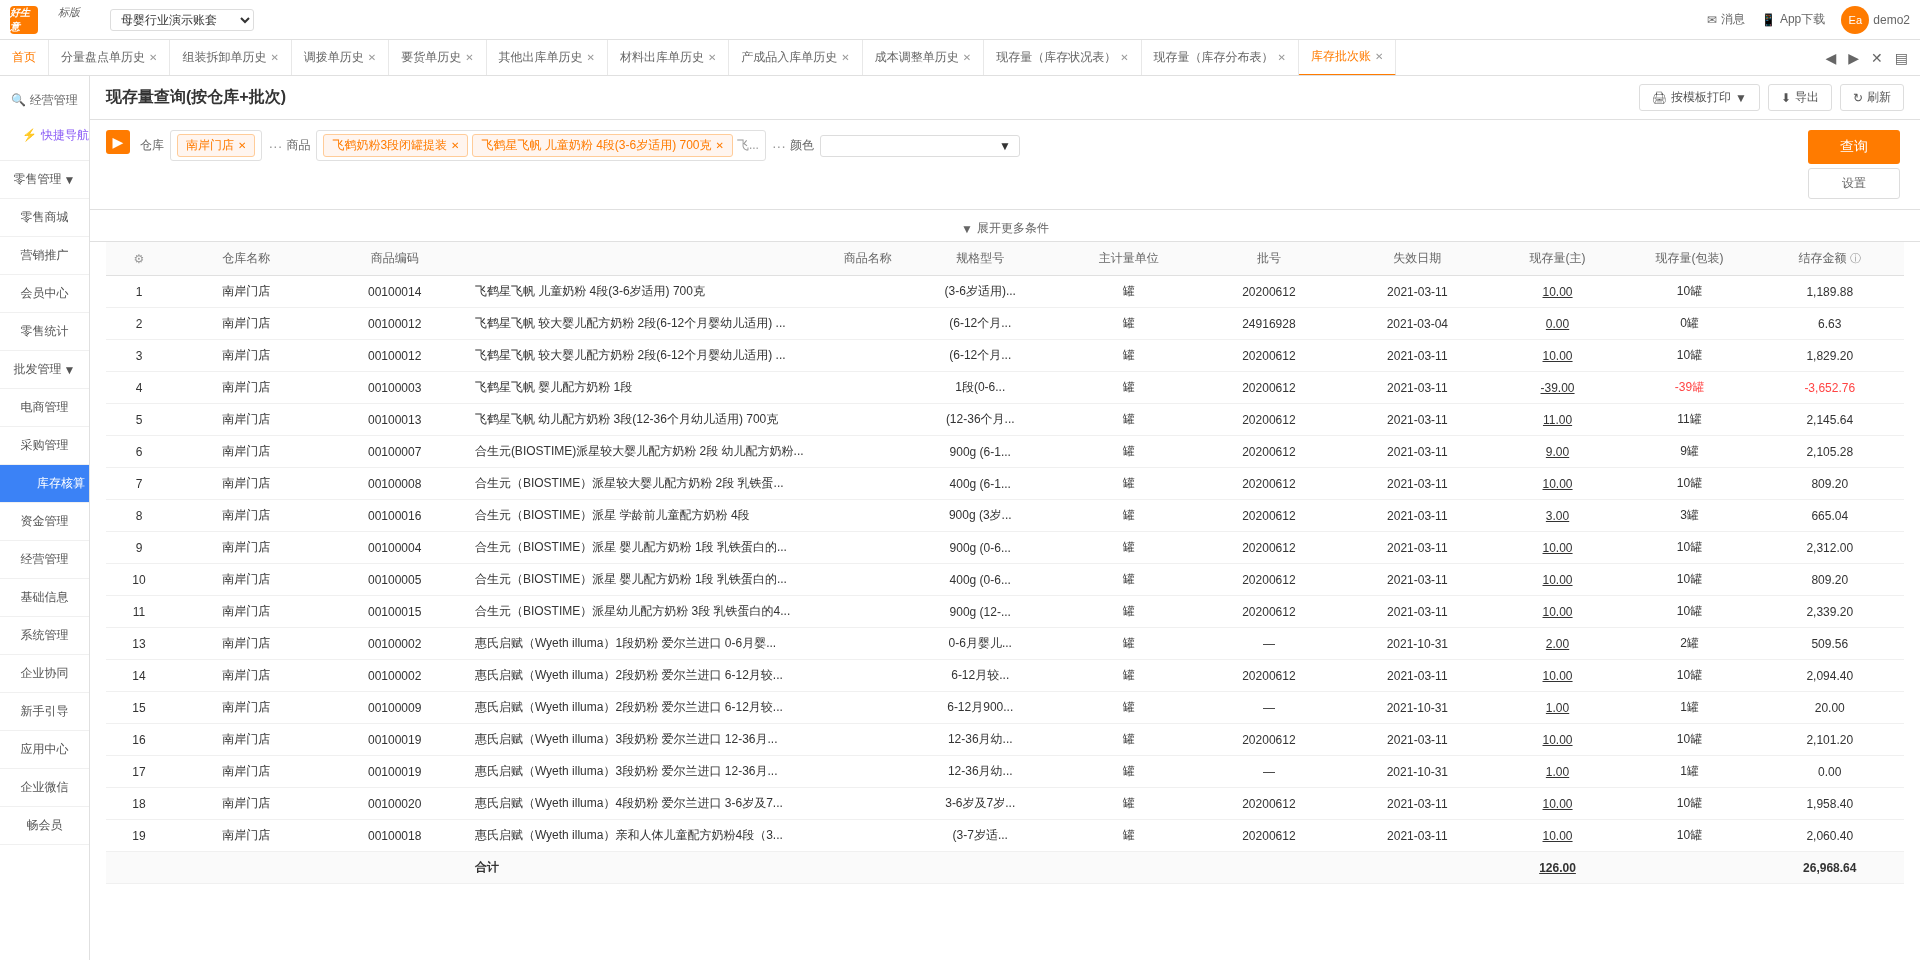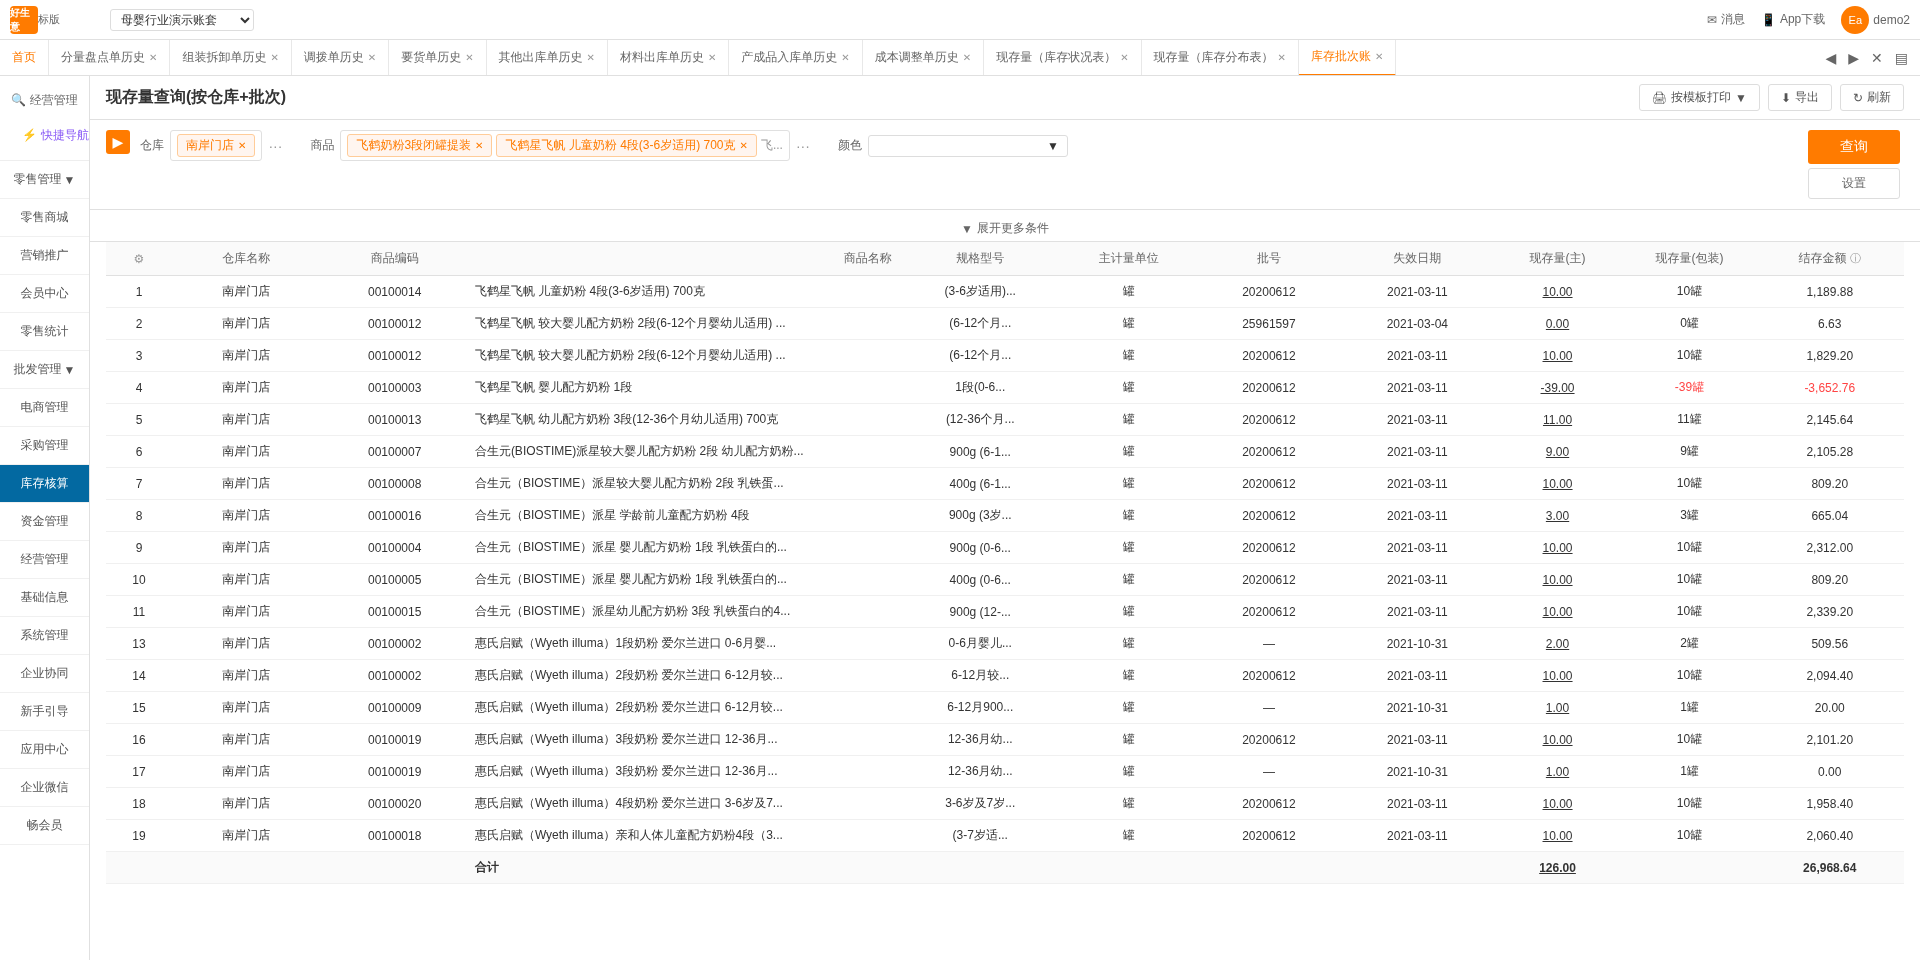--- a/index.html
+++ b/index.html
@@ -1,20 +1,20 @@
 <!DOCTYPE html>
 <html><head>
   <meta charset="utf-8">
   <style>
     * { box-sizing: border-box; margin: 0; padding: 0; }
     body { font-family: 'Microsoft YaHei', Arial, sans-serif; font-size: 12px; background: #f5f5f5; color: #333; }
 
     
     .top-bar { display: flex; align-items: center; background: #fff; height: 40px; border-bottom: 1px solid #e0e0e0; padding: 0 10px; gap: 10px; }
-    .logo-area { display: flex; align-items: center; gap: 0; width: 90px; }
+    .logo-area { display: flex; align-items: flex-start; gap: 20px; width: 90px; font-style: italic; }
     .logo-icon { width: 28px; height: 28px; background: #ff7b00; border-radius: 4px; display: flex; align-items: center; justify-content: center; color: #fff; font-size: 10px; font-weight: bold; }
     .logo-text { font-size: 11px; color: #666; line-height: 1.2; }
     .breadcrumb-select { border: 1px solid #ddd; border-radius: 3px; padding: 2px 20px 2px 6px; font-size: 12px; color: #333; background: #fff; cursor: pointer; }
     .top-right { display: flex; align-items: center; gap: 16px; margin-left: auto; }
     .top-right-item { display: flex; align-items: center; gap: 4px; font-size: 12px; color: #666; cursor: pointer; }
     .avatar { width: 28px; height: 28px; border-radius: 50%; background: #ff7b00; display: flex; align-items: center; justify-content: center; color: #fff; font-size: 11px; }
 
     
     .nav-tabs { display: flex; align-items: center; background: #fff; border-bottom: 1px solid #e0e0e0; height: 36px; overflow: hidden; }
     .nav-tab { display: flex; align-items: center; gap: 4px; padding: 0 12px; height: 36px; font-size: 12px; color: #666; cursor: pointer; border-right: 1px solid #e8e8e8; white-space: nowrap; }
@@ -27,21 +27,21 @@
     
     .main-layout { display: flex; height: calc(960px - 76px); }
 
     
     .sidebar { width: 90px; background: #fff; border-right: 1px solid #e0e0e0; display: flex; flex-direction: column; }
     .sidebar-top { display: flex; flex-direction: column; gap: 2px; padding: 8px 0; border-bottom: 1px solid #eee; }
     .sidebar-search { text-align: center; padding: 8px 4px; cursor: pointer; color: #666; font-size: 12px; }
     .sidebar-nav { text-align: right; padding: 8px 0; cursor: pointer; color: #8b5cf6; font-size: 12px; }
     .sidebar-items { flex: 1; overflow-y: auto; }
     .sidebar-item { padding: 10px 4px; text-align: center; cursor: pointer; font-size: 12px; color: #555; border-bottom: 1px solid #f0f0f0; }
-    .sidebar-item.active { background: #0369a1; color: #fff; }
+    .sidebar-item.active { background: #3b82f6; color: #fff; text-align: right; }
     .sidebar-item.has-arrow { display: flex; align-items: center; justify-content: center; gap: 2px; }
 
     
     .content { flex: 1; display: flex; flex-direction: column; overflow: hidden; }
 
     
     .page-header { display: flex; align-items: center; justify-content: space-between; padding: 8px 16px; background: #fff; border-bottom: 1px solid #e0e0e0; }
     .page-title { font-size: 16px; font-weight: bold; color: #333; }
     .page-actions { display: flex; align-items: center; gap: 8px; }
     .action-btn { display: flex; align-items: center; gap: 4px; padding: 4px 12px; border: 1px solid #ddd; border-radius: 3px; background: #fff; cursor: pointer; font-size: 12px; color: #555; }
@@ -76,21 +76,21 @@
     .settings-icon { color: #999; cursor: pointer; }
     .info-icon { color: #999; cursor: pointer; font-size: 11px; }
 
     
     .right-btns { display: flex; flex-direction: column; gap: 4px; padding: 0 4px; }
 
     .filter-right-btn { background: #ff7b00; color: #fff; border: none; border-radius: 3px; padding: 8px 16px; cursor: pointer; font-size: 14px; }
     .filter-settings-btn { background: #fff; color: #666; border: 1px solid #ddd; border-radius: 3px; padding: 6px 33px; cursor: pointer; font-size: 12px; }
 
     .filter-section { display: flex; align-items: flex-start; gap: 0; padding: 10px 16px; background: #fff; border-bottom: 1px solid #e0e0e0; }
-    .filter-fields { flex: 1; display: flex; align-items: center; gap: 28px; flex-wrap: wrap; }
+    .filter-fields { flex: 1; display: flex; align-items: center; gap: 4px; flex-wrap: wrap; }
     .filter-field-group { display: flex; align-items: center; gap: 6px; }
     .orange-arrow { width: 24px; height: 24px; background: #ff7b00; border-radius: 3px; display: flex; align-items: center; justify-content: center; color: #fff; cursor: pointer; font-size: 14px; margin-right: 10px; }
 
     .tag-container { display: flex; align-items: center; gap: 4px; flex: 1; flex-wrap: wrap; min-width: 80px; max-width: 220px; border: 1px solid #e0e0e0; border-radius: 3px; padding: 3px 6px; background: #fff; cursor: text; }
     .product-tag-container { display: flex; align-items: center; gap: 4px; flex: 1; flex-wrap: wrap; border: 1px solid #e0e0e0; border-radius: 3px; padding: 3px 6px; background: #fff; cursor: text; max-width: 500px; }
   </style>
 </head>
 <body>
 
 <div class="top-bar">
@@ -273,21 +273,21 @@
     <td class="">10罐</td>
     <td class="">1,189.88</td>
   </tr>
             <tr>
     <td>2</td>
     <td>南岸门店</td>
     <td>00100012</td>
     <td class="text-left" style="overflow:hidden;text-overflow:ellipsis;white-space:nowrap;max-width:260px;" title="飞鹤星飞帆 较大婴儿配方奶粉 2段(6-12个月婴幼儿适用) ...">飞鹤星飞帆 较大婴儿配方奶粉 2段(6-12个月婴幼儿适用) ...</td>
     <td>(6-12个月...</td>
     <td>罐</td>
-    <td>25961597</td>
+    <td>24916928</td>
     <td>2021-03-04</td>
     <td class="underline">0.00</td>
     <td class="">0罐</td>
     <td class="">6.63</td>
   </tr>
             <tr>
     <td>3</td>
     <td>南岸门店</td>
     <td>00100012</td>
     <td class="text-left" style="overflow:hidden;text-overflow:ellipsis;white-space:nowrap;max-width:260px;" title="飞鹤星飞帆 较大婴儿配方奶粉 2段(6-12个月婴幼儿适用) ...">飞鹤星飞帆 较大婴儿配方奶粉 2段(6-12个月婴幼儿适用) ...</td>

